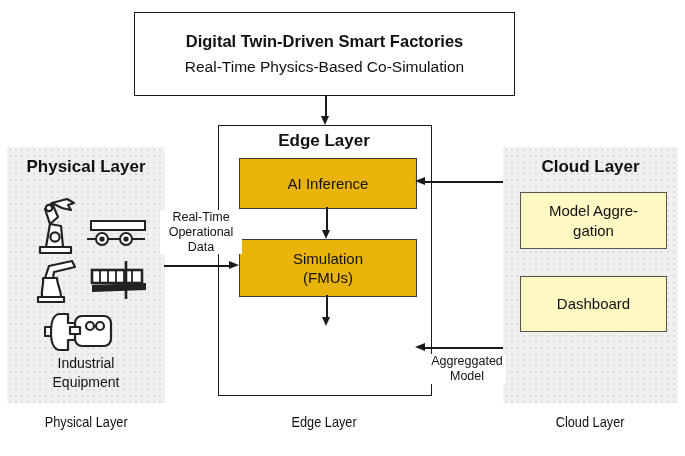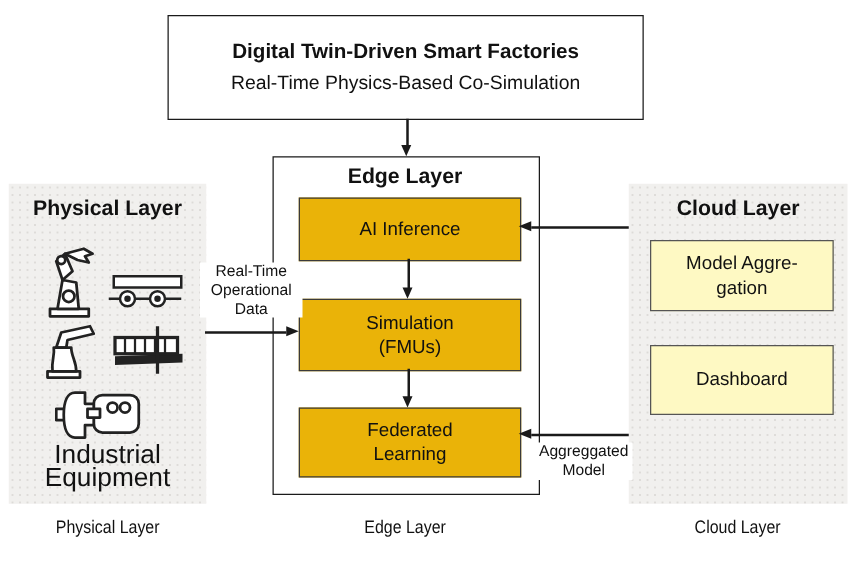--- a/index.html
+++ b/index.html
@@ -61,21 +61,21 @@
   .head-down{width:0;height:0;border-left:4.5px solid transparent;border-right:4.5px solid transparent;border-top:9px solid #1a1a1a;}
   .head-right{width:0;height:0;border-top:4.5px solid transparent;border-bottom:4.5px solid transparent;border-left:10px solid #1a1a1a;}
   .head-left{width:0;height:0;border-top:4.5px solid transparent;border-bottom:4.5px solid transparent;border-right:10px solid #1a1a1a;}
 
   
   .flow-label{
     font-size:12.5px;line-height:14.8px;text-align:center;
     background:#fff;padding:0 1px;
   }
 
-  .equipment-label{font-size:21px;line-height:19px;text-align:center;}
+  .equipment-label{font-size:14px;line-height:19px;text-align:center;}
 
   .caption{font-size:14.5px;text-align:center;}
   .caption span{display:inline-block;transform:scaleX(0.88);transform-origin:center;}
 
   .icon svg{display:block;}
 </style>
 </head>
 <body>
 
 <div class="canvas">
@@ -154,22 +154,20 @@
   </div>
   <div class="abs equipment-label multiline" style="left:7px;top:354px;width:158px;">Industrial
 Equipment</div>
 
   <div class="abs edge-box"></div>
   <div class="abs layer-title" style="left:218px;top:131px;width:212px;">Edge Layer</div>
 
   <div class="abs proc-box box-ai multiline">AI Inference</div>
   <div class="abs proc-box box-sim multiline">Simulation
 (FMUs)</div>
-  <div class="abs proc-box box-fed multiline">Federated
-Learning</div>
 
   <div class="abs vline" style="left:326px;top:207px;height:24px;"></div>
   <div class="abs head-down" style="left:322px;top:230px;"></div>
   <div class="abs vline" style="left:326px;top:295px;height:23px;"></div>
   <div class="abs head-down" style="left:322px;top:317px;"></div>
 
   <div class="abs panel panel-cloud"></div>
   <div class="abs layer-title" style="left:503px;top:157px;width:175px;">Cloud Layer</div>
   <div class="abs cloud-box box-agg multiline">Model Aggre-
 gation</div>

